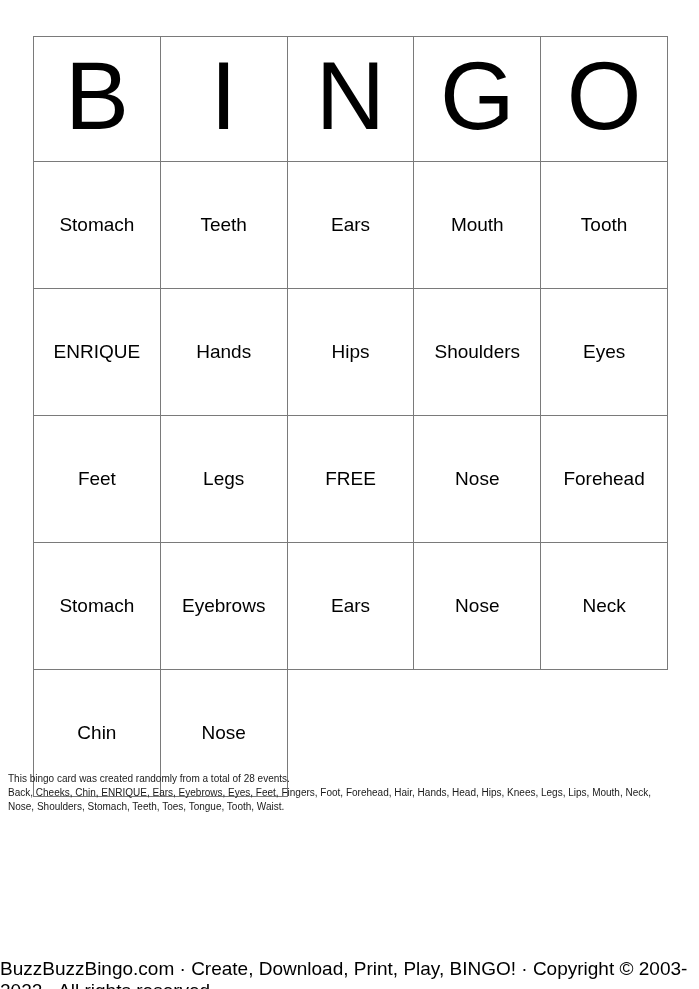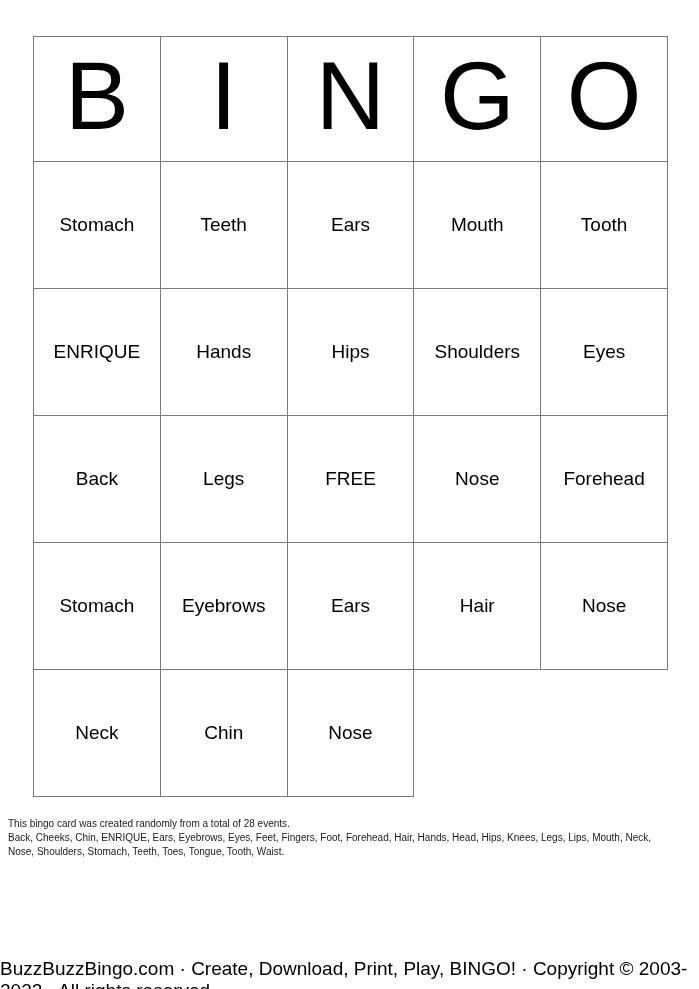--- a/index.html
+++ b/index.html
@@ -38,21 +38,21 @@
     overflow: hidden;
   }
   .header-cell {
     font-size: 96px;
     line-height: 1;
     padding-bottom: 10px;
   }
   .notes {
     position: absolute;
     left: 8px;
-    top: 817px;
+    top: 772px;
     width: 650px;
     font-size: 10px;
     line-height: 14px;
     color: #1a1a1a;
   }
   .footer {
     position: absolute;
     left: 0;
     top: 958px;
     width: 100%;
@@ -79,30 +79,29 @@
     <div class="cell">Ears</div>
     <div class="cell">Mouth</div>
     <div class="cell">Tooth</div>
 
     <div class="cell">ENRIQUE</div>
     <div class="cell">Hands</div>
     <div class="cell">Hips</div>
     <div class="cell">Shoulders</div>
     <div class="cell">Eyes</div>
 
-    <div class="cell">Back</div>
+    <div class="cell">Feet</div>
     <div class="cell">Legs</div>
     <div class="cell">FREE</div>
     <div class="cell">Nose</div>
     <div class="cell">Forehead</div>
 
     <div class="cell">Stomach</div>
     <div class="cell">Eyebrows</div>
     <div class="cell">Ears</div>
-    <div class="cell">Hair</div>
 
     <div class="cell">Nose</div>
     <div class="cell">Neck</div>
     <div class="cell">Chin</div>
     <div class="cell">Nose</div>
   </div>
 
   <div class="notes">
     <div>This bingo card was created randomly from a total of 28 events.</div>
     <div>Back, Cheeks, Chin, ENRIQUE, Ears, Eyebrows, Eyes, Feet, Fingers, Foot, Forehead, Hair, Hands, Head, Hips, Knees, Legs, Lips, Mouth, Neck, Nose, Shoulders, Stomach, Teeth, Toes, Tongue, Tooth, Waist.</div>

